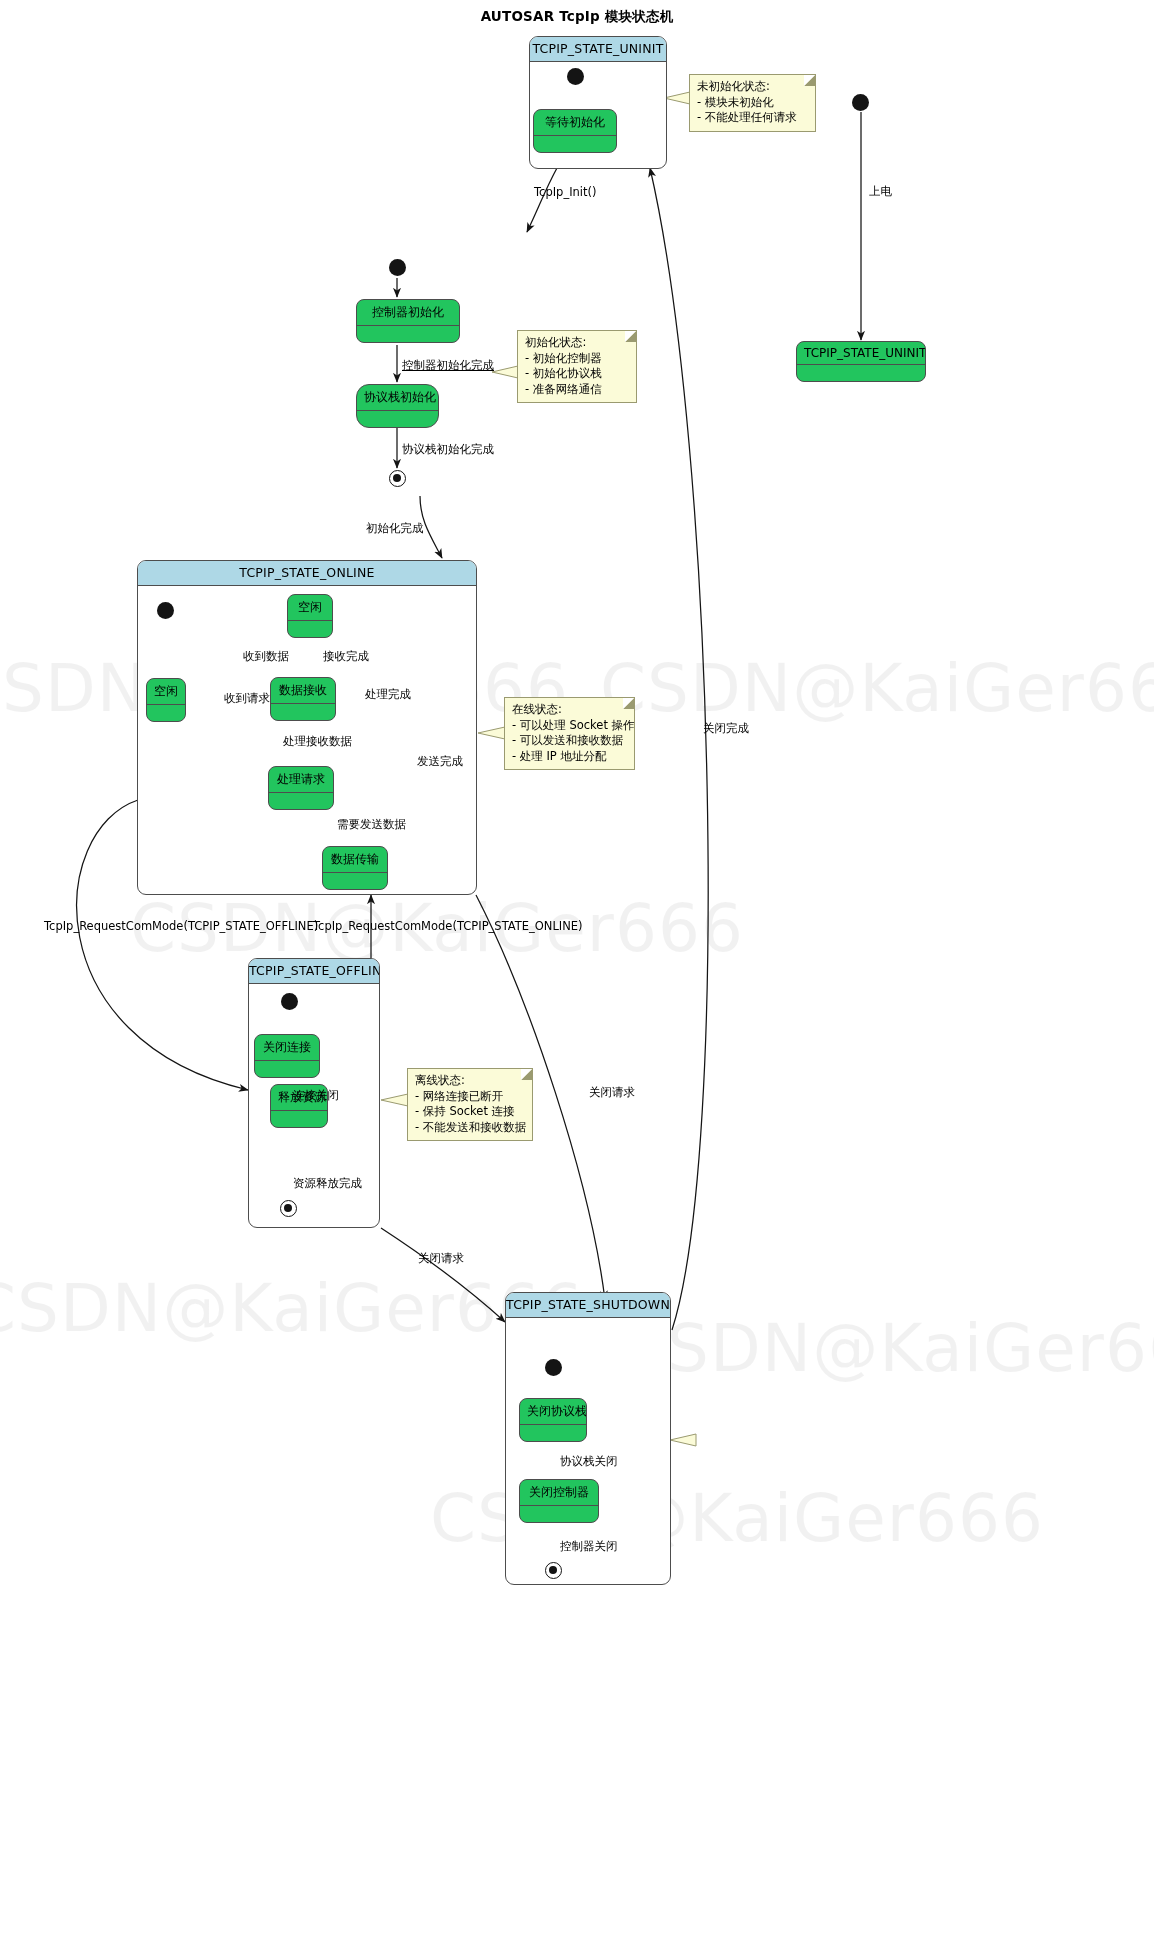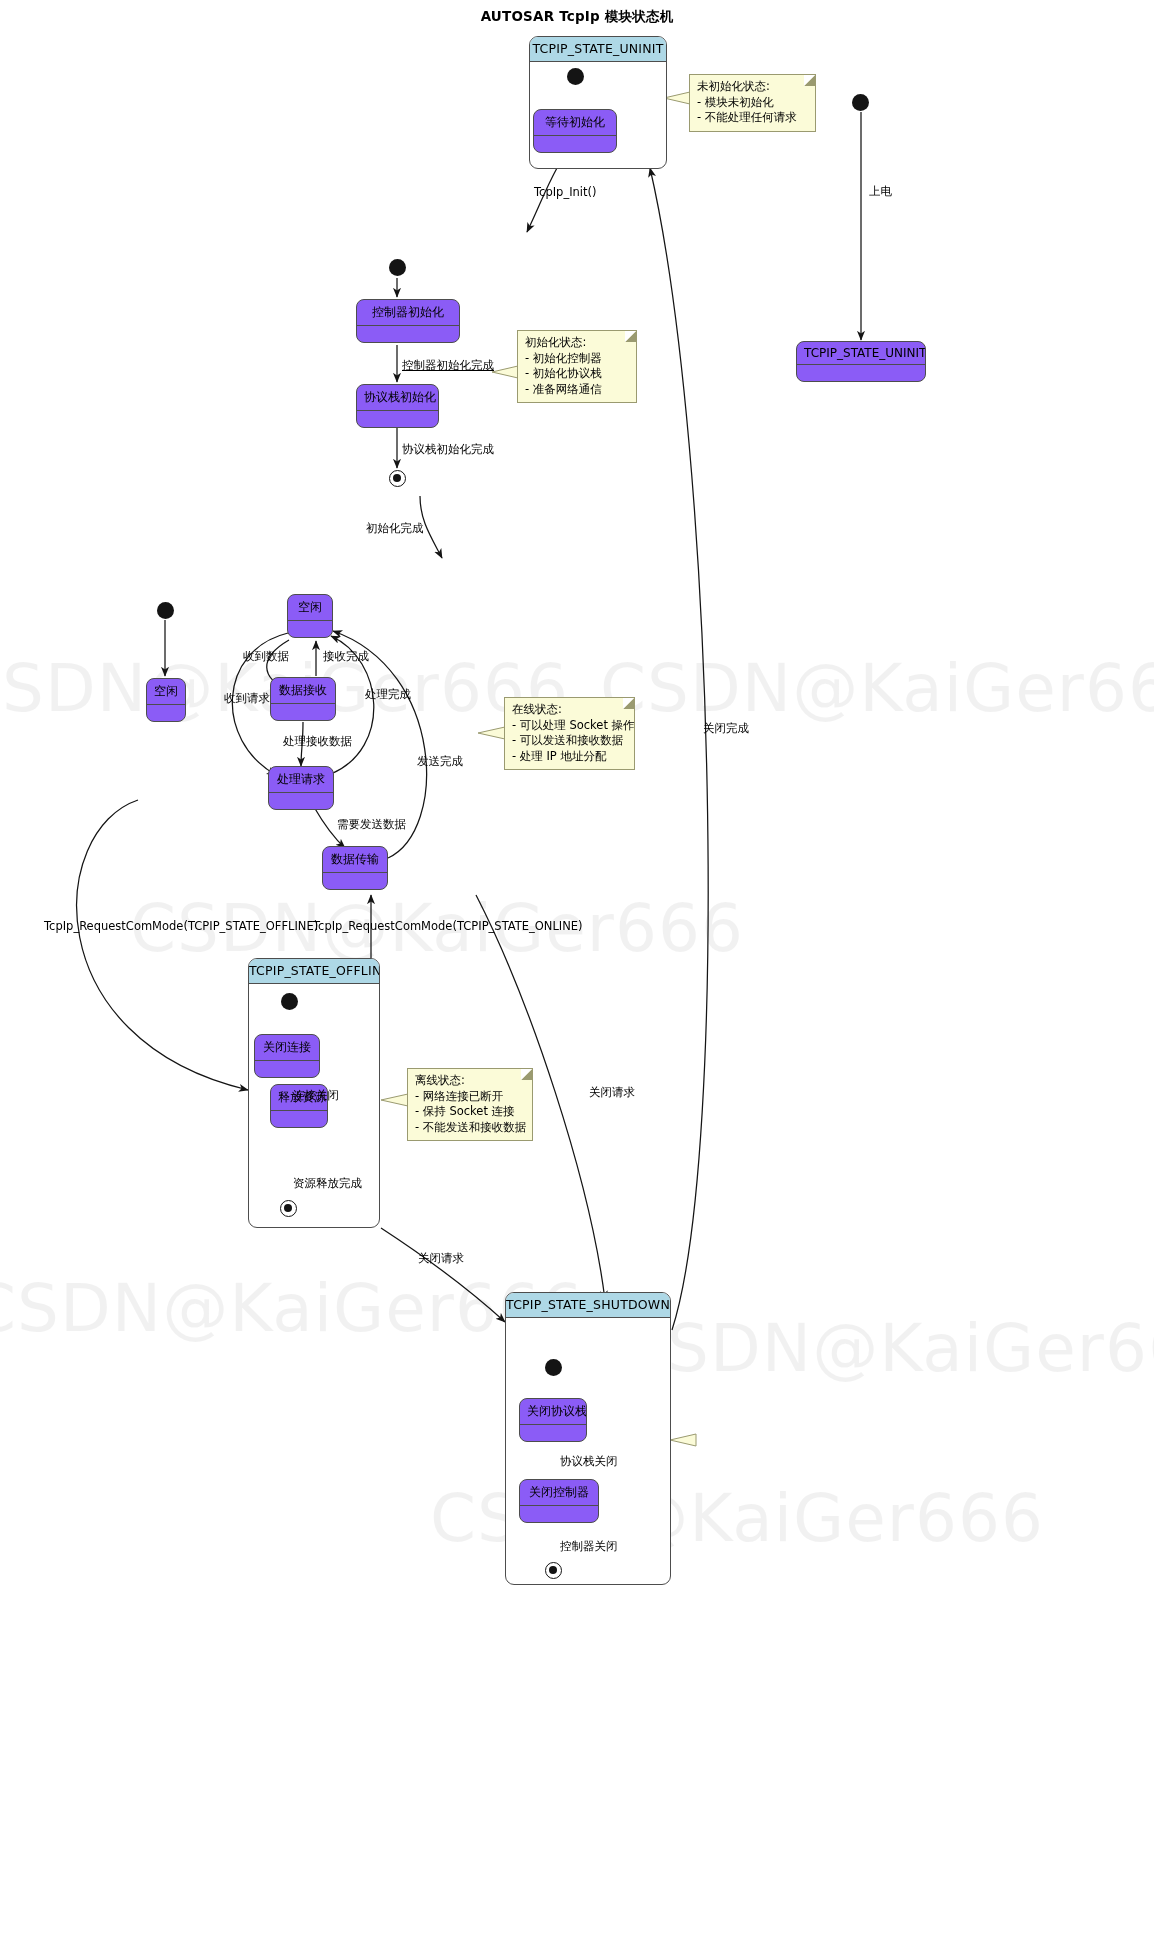--- a/index.html
+++ b/index.html
@@ -46,21 +46,21 @@
     padding:4px 0 5px 0;
     letter-spacing:.2px;
     white-space:nowrap;
   }
 
   
   .sub{
     position:absolute;
     border:1px solid #4d4d4d;
     border-radius:8px;
-    background:#8b5cf6;
+    background:#22c55e;
     box-sizing:border-box;
     overflow:hidden;
   }
   .sub .lbl{
     font-size:12px;
     text-align:center;
     padding:4px 7px 4px 7px;
     border-bottom:1px solid #4d4d4d;
     white-space:nowrap;
   }
@@ -209,36 +209,39 @@
 
   <div class="note" style="left:689px;top:74px;width:127px;">未初始化状态:
 - 模块未初始化
 - 不能处理任何请求</div>
 
   <div class="initial" style="left:389px;top:259px;"></div>
   <div class="sub" style="left:356px;top:299px;width:104px;">
     <div class="lbl">控制器初始化</div>
     <div class="body"></div>
   </div>
-  <div class="sub" style="left:356px;top:384px;width:83px;">
+  <div class="sub" style="left:356px;top:384px;width:83px;border-radius:13px;">
     <div class="lbl">协议栈初始化</div>
     <div class="body"></div>
   </div>
   <div class="final" style="left:389px;top:470px;"></div>
 
   <div class="elbl" style="left:534px;top:186px;">TcpIp_Init()</div>
   <div class="elbl" style="left:402px;top:359px;text-decoration:underline;">控制器初始化完成</div>
   <div class="elbl" style="left:402px;top:443px;">协议栈初始化完成</div>
   <div class="elbl" style="left:366px;top:522px;">初始化完成</div>
 
   <div class="note" style="left:517px;top:330px;width:120px;">初始化状态:
 - 初始化控制器
 - 初始化协议栈
 - 准备网络通信</div>
 
+  <div class="state" style="left:137px;top:560px;width:340px;height:335px;">
+    <div class="hdr">TCPIP_STATE_ONLINE</div>
+  </div>
   <div class="initial" style="left:157px;top:602px;"></div>
   <div class="sub" style="left:146px;top:678px;width:40px;">
     <div class="lbl">空闲</div>
     <div class="body"></div>
   </div>
   <div class="sub" style="left:287px;top:594px;width:46px;">
     <div class="lbl">空闲</div>
     <div class="body"></div>
   </div>
   <div class="sub" style="left:270px;top:677px;width:66px;">

